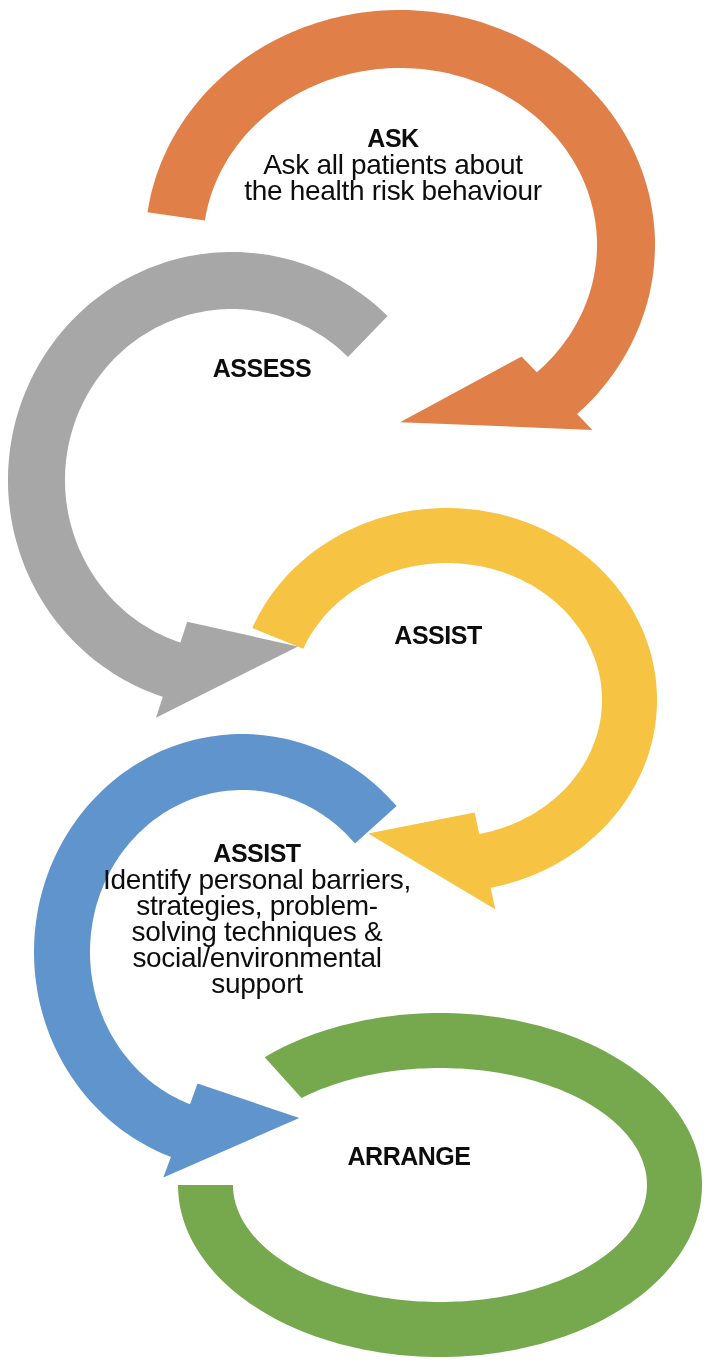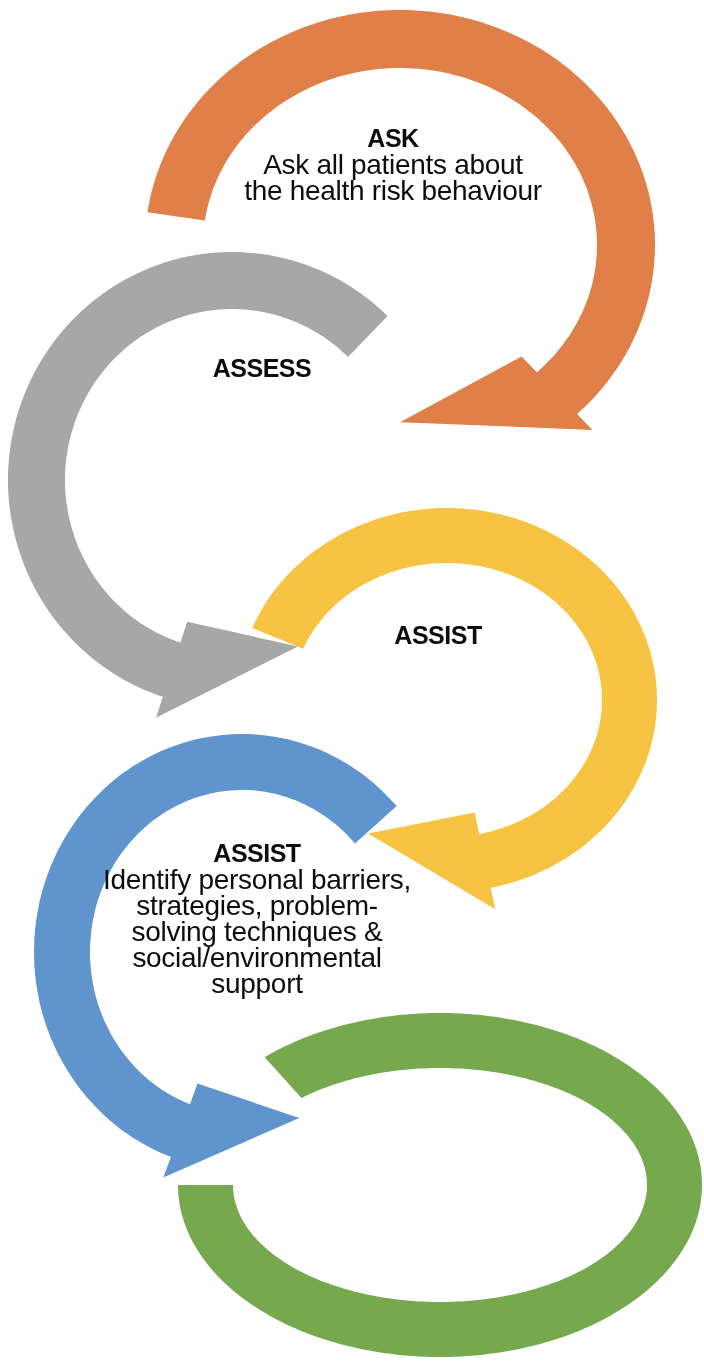--- a/index.html
+++ b/index.html
@@ -72,15 +72,16 @@
   <div class="step" style="left:257px; top:840px">
     <div class="step-title">ASSIST</div>
     <div class="step-desc">Identify personal barriers,
 strategies, problem-
 solving techniques &amp;
 social/environmental
 support</div>
   </div>
 
   <div class="step" style="left:409px; top:1143px">
+    <div class="step-title">ARRANGE</div>
   </div>
 
 </div>
 
 </body></html>

